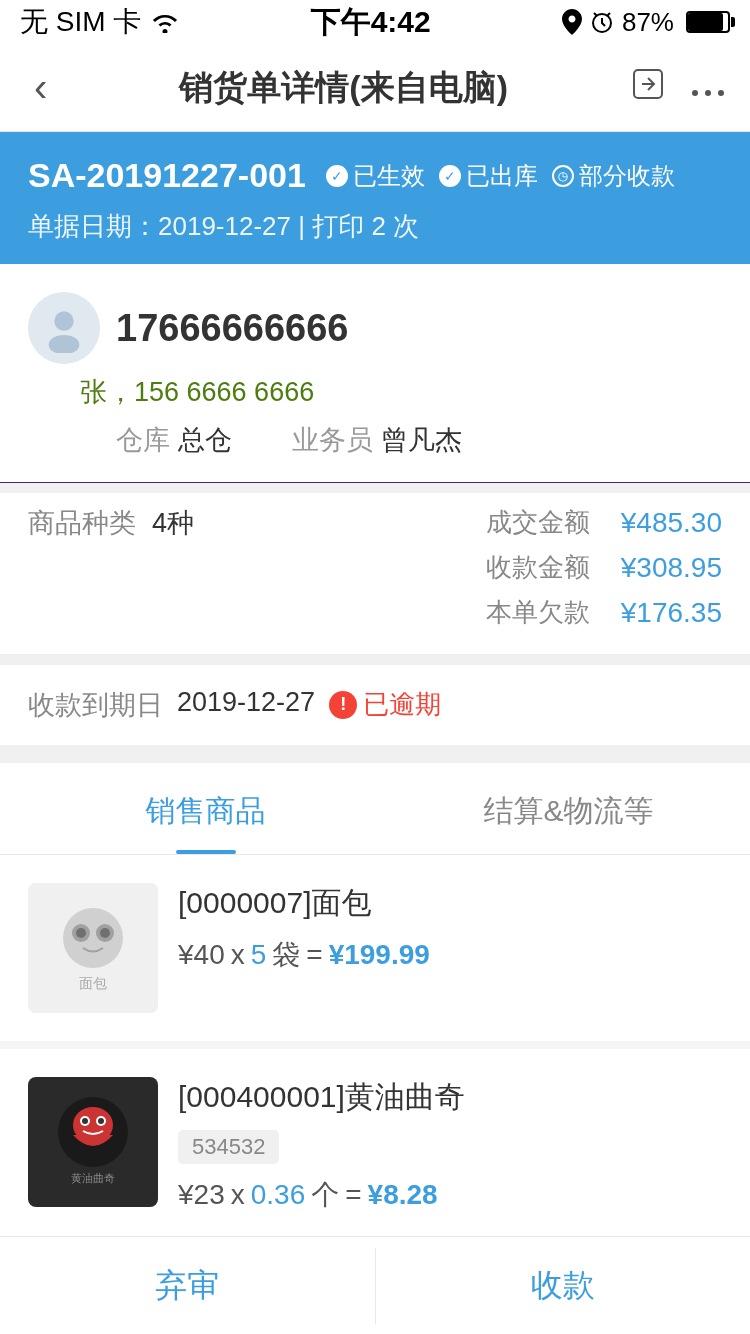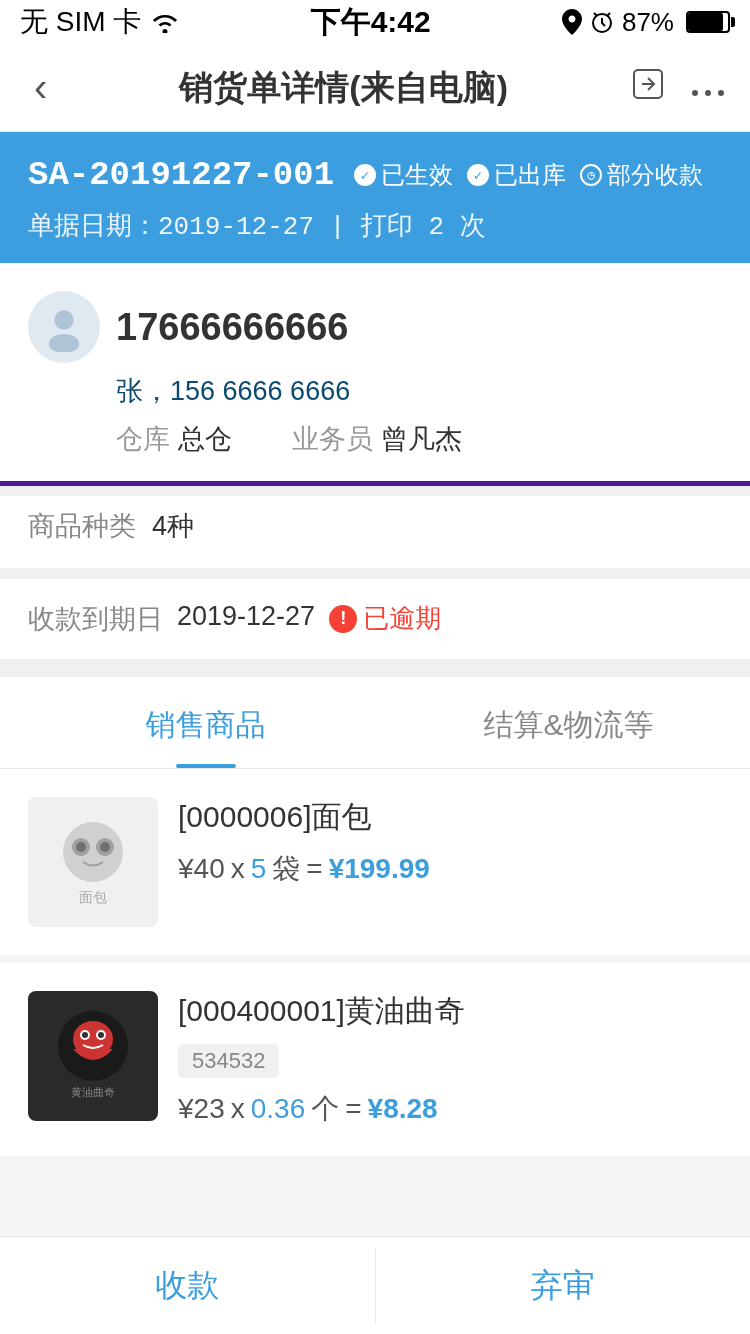--- a/index.html
+++ b/index.html
@@ -82,21 +82,20 @@
       font-size: 32px;
       color: #555;
       cursor: pointer;
     }
 
     
     .order-header {
       background: #3d9edf;
       padding: 24px 28px 20px;
       color: #fff;
-      font-family: Liberation Mono, monospace;
     }
     .order-id-row {
       display: flex;
       align-items: center;
       gap: 20px;
       margin-bottom: 14px;
       flex-wrap: wrap;
     }
     .order-id {
       font-size: 34px;
@@ -140,21 +139,21 @@
     }
     .order-date-row {
       font-size: 26px;
       color: rgba(255,255,255,0.9);
     }
 
     
     .customer-section {
       background: #fff;
       padding: 28px 28px 24px;
-      border-bottom: 5px solid #4c1d95;
+      border-bottom: 1px solid #4c1d95;
     }
     .customer-top {
       display: flex;
       align-items: center;
       gap: 16px;
       margin-bottom: 10px;
     }
     .avatar {
       width: 72px;
       height: 72px;
@@ -166,22 +165,22 @@
       overflow: hidden;
     }
     .avatar svg { width: 50px; height: 50px; }
     .customer-name {
       font-size: 38px;
       font-weight: 600;
       color: #333;
     }
     .customer-info {
       font-size: 27px;
-      color: #0c4a6e;
-      margin-left: 88px;
+      color: #4d7c0f;
+      margin-left: 52px;
       margin-bottom: 12px;
     }
     .customer-meta {
       display: flex;
       gap: 60px;
       font-size: 27px;
       color: #555;
       margin-left: 88px;
     }
     .customer-meta-item { display: flex; align-items: center; gap: 8px; }
@@ -463,20 +462,34 @@
   </div>
 </div>
 
 <div class="section-divider"></div>
 
 <div class="stats-section">
   <div class="stats-left">
     <span class="stats-label">商品种类</span>
     <span class="stats-value">4种</span>
   </div>
+  <div class="stats-right">
+    <div class="stat-row">
+      <span class="stat-row-label">成交金额</span>
+      <span class="stat-row-value">¥485.30</span>
+    </div>
+    <div class="stat-row">
+      <span class="stat-row-label">收款金额</span>
+      <span class="stat-row-value">¥308.95</span>
+    </div>
+    <div class="stat-row">
+      <span class="stat-row-label">本单欠款</span>
+      <span class="stat-row-value">¥176.35</span>
+    </div>
+  </div>
 </div>
 
 <div class="section-divider"></div>
 
 <div class="due-section">
   <span class="due-label">收款到期日</span>
   <span class="due-date">2019-12-27</span>
   <div class="overdue-badge">
     <div class="overdue-icon">!</div>
     <span class="overdue-text">已逾期</span>
@@ -507,21 +520,21 @@
         <circle cx="53" cy="50" r="9" fill="#a0a0a0"></circle>
         <circle cx="77" cy="50" r="9" fill="#a0a0a0"></circle>
         <circle cx="53" cy="50" r="5" fill="#707070"></circle>
         <circle cx="77" cy="50" r="5" fill="#707070"></circle>
         <path d="M55 65 Q65 72 75 65" stroke="#a0a0a0" stroke-width="2" fill="none"></path>
         <text x="65" y="105" text-anchor="middle" font-size="14" fill="#aaa">面包</text>
       </svg>
     </div>
     <div class="product-info">
       <div class="product-name">
-        <span>[0000006]</span><span>面包</span>
+        <span>[0000007]</span><span>面包</span>
       </div>
       <div class="product-price-row">
         <span>¥40</span>
         <span> x </span>
         <span class="product-price-qty">5</span>
         <span>袋</span>
         <span> = </span>
         <span class="product-total">¥199.99</span>
       </div>
     </div>
@@ -557,15 +570,15 @@
         <span class="product-total">¥8.28</span>
       </div>
     </div>
   </div>
 
 </div>
 
 <div class="bottom-spacer"></div>
 
 <div class="bottom-bar">
+  <div class="bottom-btn">弃审</div>
   <div class="bottom-btn">收款</div>
-  <div class="bottom-btn">弃审</div>
 </div>
 
 </body></html>

